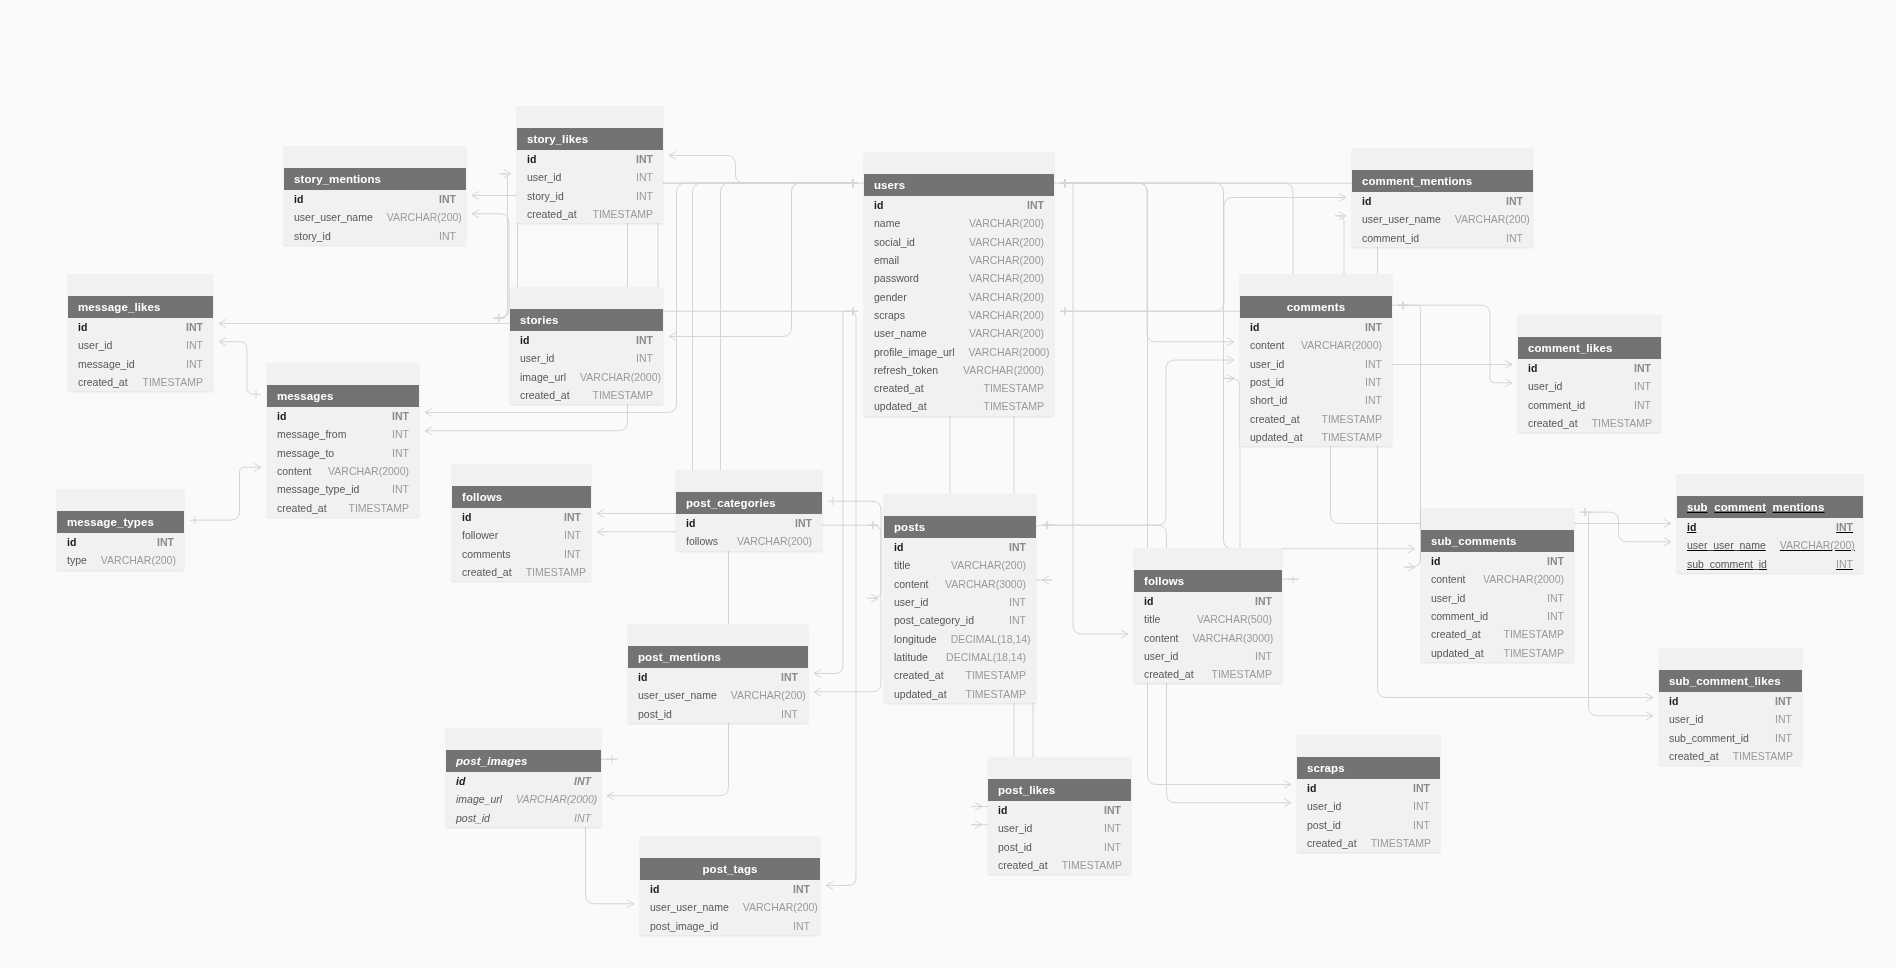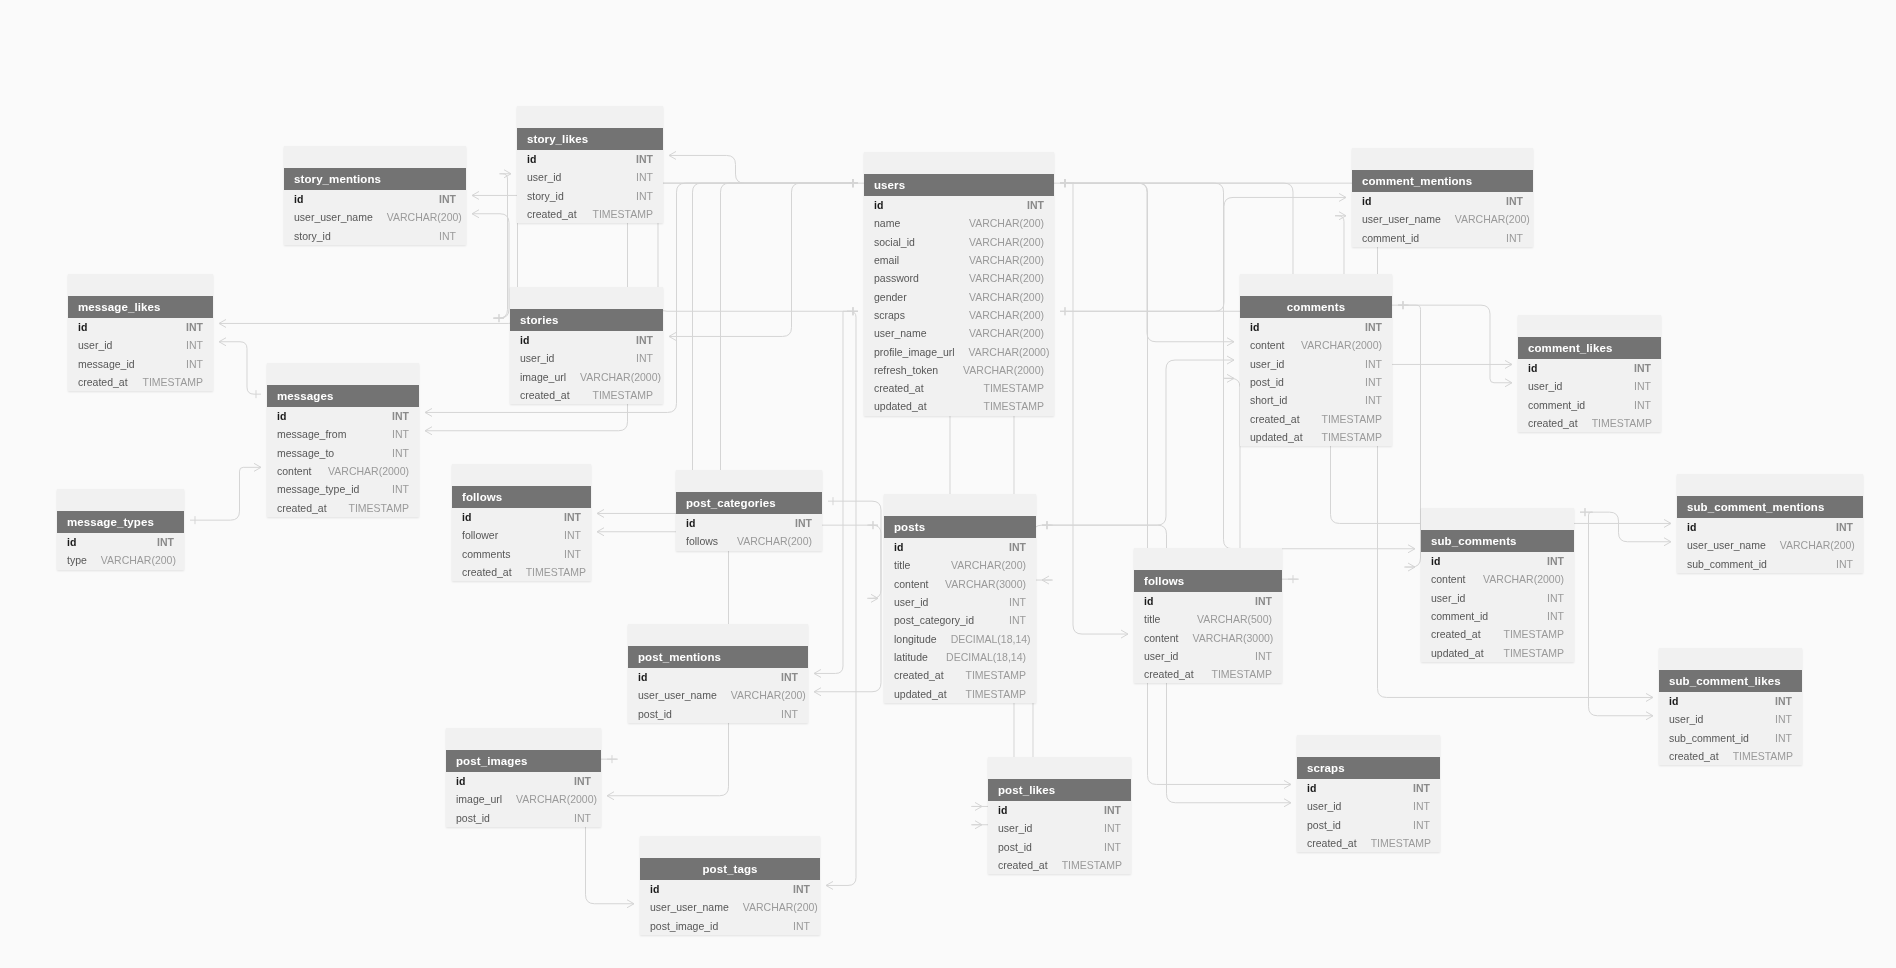--- a/index.html
+++ b/index.html
@@ -563,21 +563,21 @@
         <div class="col-row">
           <span class="col-name">created_at</span>
           <span class="col-type">TIMESTAMP</span>
         </div>
         <div class="col-row">
           <span class="col-name">updated_at</span>
           <span class="col-type">TIMESTAMP</span>
         </div>
       </div>
     </div>
-    <div class="table-node" style="left: 1677px; top: 474px; width: 186px;">
+    <div class="table-node" style="left: 1677px; top: 474px; width: 186px; text-decoration: underline;">
       <div class="table-header">sub_comment_mentions</div>
       <div class="table-rows">
         <div class="col-row pk">
           <span class="col-name">id</span>
           <span class="col-type">INT</span>
         </div>
         <div class="col-row">
           <span class="col-name">user_user_name</span>
           <span class="col-type">VARCHAR(200)</span>
         </div>
@@ -618,21 +618,21 @@
         <div class="col-row">
           <span class="col-name">user_user_name</span>
           <span class="col-type">VARCHAR(200)</span>
         </div>
         <div class="col-row">
           <span class="col-name">post_id</span>
           <span class="col-type">INT</span>
         </div>
       </div>
     </div>
-    <div class="table-node" style="left: 446px; top: 728px; width: 155px;">
+    <div class="table-node" style="left: 446px; top: 728px; width: 155px; font-style: italic;">
       <div class="table-header">post_images</div>
       <div class="table-rows">
         <div class="col-row pk">
           <span class="col-name">id</span>
           <span class="col-type">INT</span>
         </div>
         <div class="col-row">
           <span class="col-name">image_url</span>
           <span class="col-type">VARCHAR(2000)</span>
         </div>

